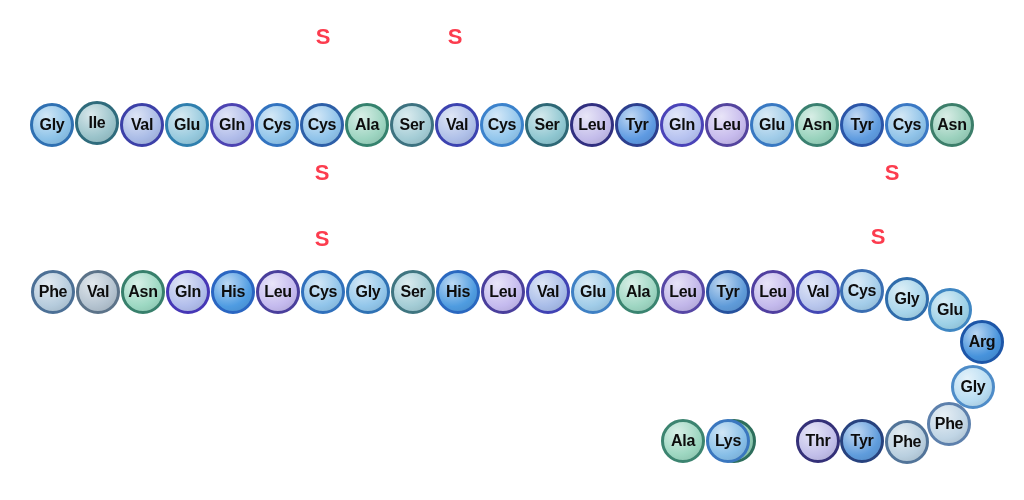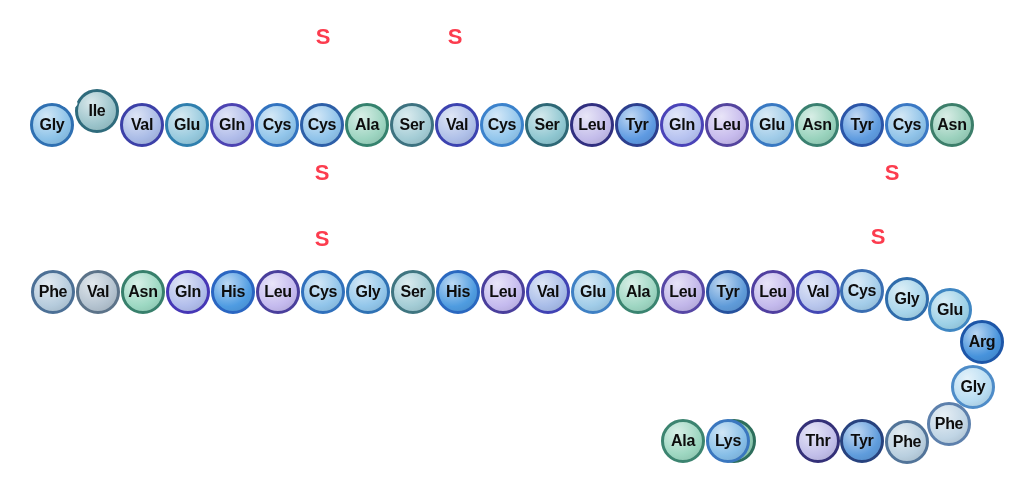--- a/index.html
+++ b/index.html
@@ -36,21 +36,21 @@
     transform:translate(-50%,-50%) rotate(22deg);
     z-index:3;
   }
 </style>
 </head>
 <body>
 
 <div id="canvas" style="background: rgb(255, 255, 255);">
   <div id="chain-a">
       <div class="residue" style="left: 30px; top: 103px; border-color: rgb(47, 112, 178); color: rgb(13, 13, 13); background: radial-gradient(circle at 35% 28%, rgb(211, 232, 246) 0%, rgb(140, 194, 232) 62%, rgb(120, 167, 200) 100%);">Gly</div>
-      <div class="residue" style="left: 75px; top: 89px; border-color: rgb(47, 107, 124); color: rgb(13, 13, 13); background: radial-gradient(circle at 35% 28%, rgb(217, 232, 235) 0%, rgb(154, 195, 202) 62%, rgb(132, 168, 174) 100%);">Ile</div>
+      <div class="residue" style="left: 75px; top: 101px; border-color: rgb(47, 107, 124); color: rgb(13, 13, 13); background: radial-gradient(circle at 35% 28%, rgb(217, 232, 235) 0%, rgb(154, 195, 202) 62%, rgb(132, 168, 174) 100%);">Ile</div>
       <div class="residue" style="left: 120px; top: 103px; border-color: rgb(60, 64, 168); color: rgb(13, 13, 13); background: radial-gradient(circle at 35% 28%, rgb(222, 229, 246) 0%, rgb(169, 187, 230) 62%, rgb(145, 161, 198) 100%);">Val</div>
       <div class="residue" style="left: 165px; top: 103px; border-color: rgb(47, 127, 174); color: rgb(13, 13, 13); background: radial-gradient(circle at 35% 28%, rgb(215, 234, 242) 0%, rgb(150, 201, 221) 62%, rgb(129, 173, 190) 100%);">Glu</div>
       <div class="residue" style="left: 210px; top: 103px; border-color: rgb(76, 67, 178); color: rgb(13, 13, 13); background: radial-gradient(circle at 35% 28%, rgb(225, 229, 247) 0%, rgb(175, 187, 233) 62%, rgb(151, 161, 200) 100%);">Gln</div>
       <div class="residue" style="left: 255px; top: 103px; border-color: rgb(50, 115, 192); color: rgb(13, 13, 13); background: radial-gradient(circle at 35% 28%, rgb(213, 233, 247) 0%, rgb(144, 196, 234) 62%, rgb(124, 169, 201) 100%);">Cys</div>
       <div class="residue" style="left: 300px; top: 103px; border-color: rgb(45, 95, 168); color: rgb(13, 13, 13); background: radial-gradient(circle at 35% 28%, rgb(212, 232, 247) 0%, rgb(143, 195, 234) 62%, rgb(123, 168, 201) 100%);">Cys</div>
       <div class="residue" style="left: 345px; top: 103px; border-color: rgb(53, 130, 110); color: rgb(13, 13, 13); background: radial-gradient(circle at 35% 28%, rgb(217, 239, 231) 0%, rgb(156, 212, 192) 62%, rgb(134, 182, 165) 100%);">Ala</div>
       <div class="residue" style="left: 390px; top: 103px; border-color: rgb(61, 114, 128); color: rgb(13, 13, 13); background: radial-gradient(circle at 35% 28%, rgb(220, 236, 239) 0%, rgb(163, 204, 213) 62%, rgb(140, 175, 183) 100%);">Ser</div>
       <div class="residue" style="left: 435px; top: 103px; border-color: rgb(60, 67, 176); color: rgb(13, 13, 13); background: radial-gradient(circle at 35% 28%, rgb(224, 231, 246) 0%, rgb(174, 191, 232) 62%, rgb(150, 164, 200) 100%);">Val</div>
       <div class="residue" style="left: 480px; top: 103px; border-color: rgb(59, 130, 204); color: rgb(13, 13, 13); background: radial-gradient(circle at 35% 28%, rgb(214, 233, 248) 0%, rgb(146, 198, 236) 62%, rgb(126, 170, 203) 100%);">Cys</div>
       <div class="residue" style="left: 525px; top: 103px; border-color: rgb(46, 104, 118); color: rgb(13, 13, 13); background: radial-gradient(circle at 35% 28%, rgb(212, 233, 237) 0%, rgb(142, 198, 208) 62%, rgb(122, 170, 179) 100%);">Ser</div>

